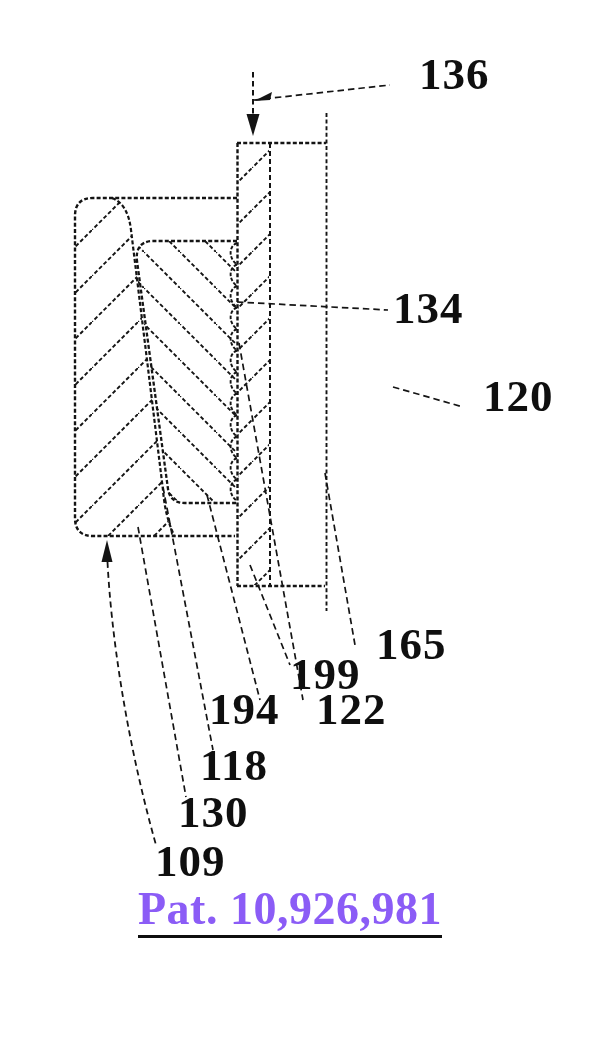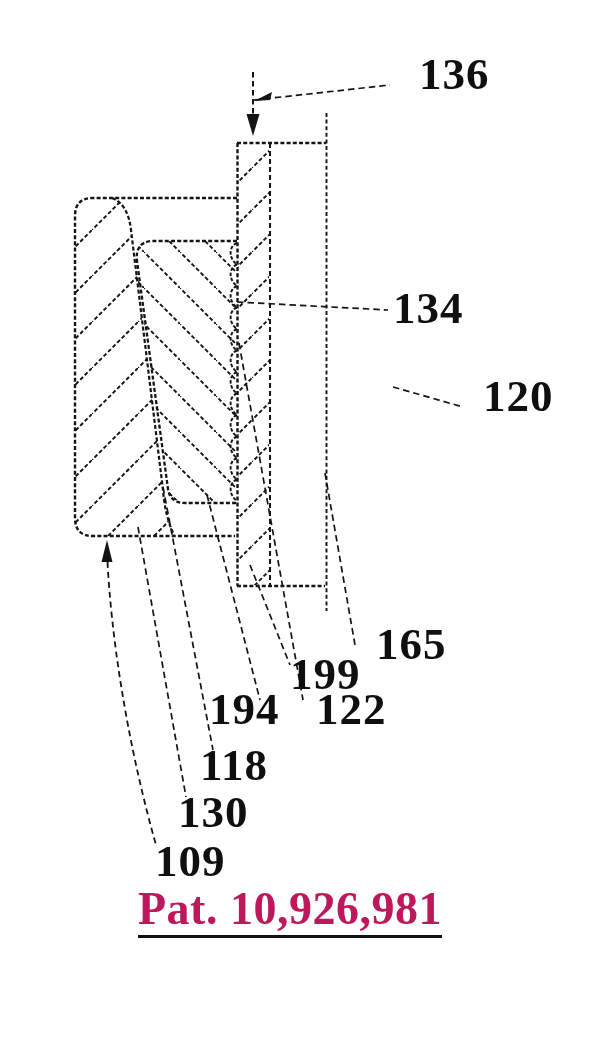--- a/index.html
+++ b/index.html
@@ -1,21 +1,21 @@
 <!DOCTYPE html>
 <html><head>
 <meta charset="utf-8">
 <style>
   html,body{margin:0;padding:0;background:#ffffff;}
   #page{position:relative;width:600px;height:1044px;background:#ffffff;overflow:hidden;
         font-family:"Liberation Serif", serif;}
   #fig-svg{position:absolute;left:0;top:0;}
   .ref-label{position:absolute;font-weight:bold;font-size:45px;line-height:1.0;
              color:#0f0f0f;letter-spacing:1px;white-space:nowrap;}
-  .caption{position:absolute;font-weight:bold;font-size:46px;line-height:1.0;color:#be185d;
+  .caption{position:absolute;font-weight:bold;font-size:46px;line-height:1.0;color:#8b5cf6;
            letter-spacing:0.5px;border-bottom:3.5px solid #0f0f0f;padding-bottom:3px;white-space:nowrap;}
 </style>
 </head>
 <body>
 
 <div id="page">
 
   <svg id="fig-svg" width="600" height="1044" viewBox="0 0 600 1044">
     <defs>
 

